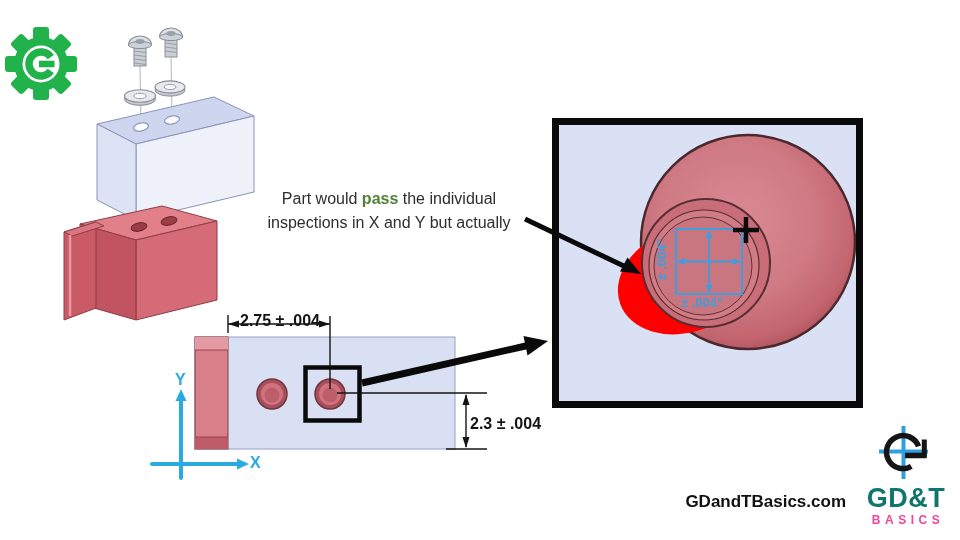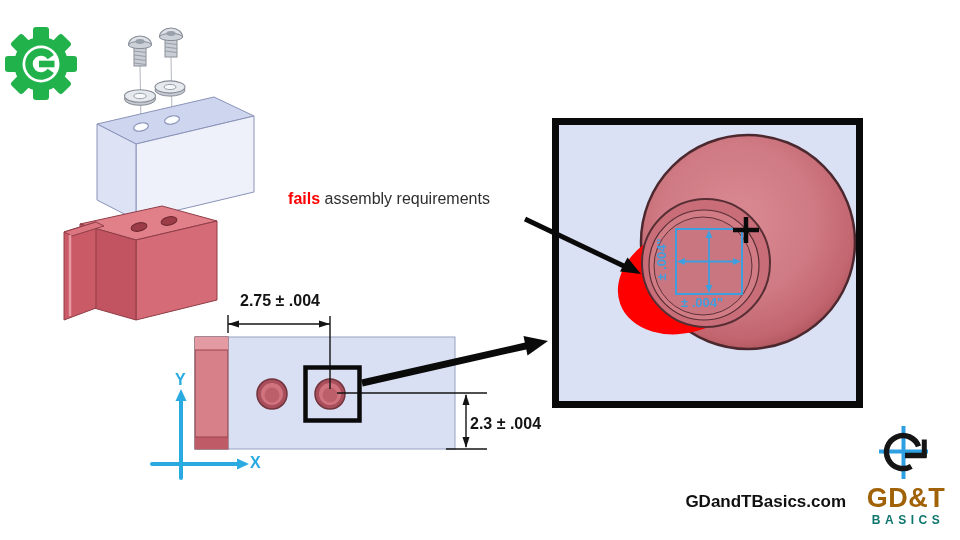--- a/index.html
+++ b/index.html
@@ -7,22 +7,22 @@
        font-family:"Liberation Sans", sans-serif;}
   #stage{position:absolute;inset:0;width:960px;height:540px;}
   .txt{position:absolute;white-space:nowrap;color:#2b2b2b;}
   .note{font-size:16px;line-height:24px;text-align:center;color:#2e2e2e;}
   .note .hl-pass{color:#538135;font-weight:bold;}
   .note .hl-fail{color:#fe0000;font-weight:bold;}
   .dim{font-weight:bold;font-size:16px;color:#141414;}
   .axis{font-weight:bold;font-size:16px;color:#29abe2;}
   .tol{font-weight:bold;font-size:13px;color:#3f9ede;text-align:center;}
   .site{font-weight:bold;font-size:17px;color:#101010;text-align:center;}
-  .logo-title{font-weight:bold;font-size:27px;color:#a16207;text-align:center;letter-spacing:0.5px;}
-  .logo-sub{font-weight:bold;font-size:12px;color:#0f766e;text-align:center;letter-spacing:4.5px;}
+  .logo-title{font-weight:bold;font-size:27px;color:#0f766e;text-align:center;letter-spacing:0.5px;}
+  .logo-sub{font-weight:bold;font-size:12px;color:#ec4899;text-align:center;letter-spacing:4.5px;}
 </style>
 </head>
 <body>
 
 <svg id="stage" viewBox="0 0 960 540">
   <defs>
     <radialGradient id="bigGrad" cx="45%" cy="40%" r="65%">
       <stop offset="0%" stop-color="#da8a93"></stop>
       <stop offset="55%" stop-color="#cf7a84"></stop>
       <stop offset="85%" stop-color="#c2656f"></stop>
@@ -200,24 +200,25 @@
   <g transform="translate(879,426)">
     <line x1="24.5" y1="0" x2="24.5" y2="53" stroke="#2e9fe0" stroke-width="4"></line>
     <line x1="0" y1="25.5" x2="49" y2="25.5" stroke="#2e9fe0" stroke-width="4"></line>
     <path d="M 39.5 20.4 A 16.5 16.5 0 1 0 32.3 40.3" fill="none" stroke="#151515" stroke-width="5.5"></path>
     <line x1="26" y1="29.5" x2="47.5" y2="29.5" stroke="#151515" stroke-width="5.5"></line>
     <line x1="45.3" y1="13.5" x2="45.3" y2="31.5" stroke="#151515" stroke-width="5"></line>
   </g>
 </svg>
 
 <div class="txt note" style="left:255px;top:187px;width:268px;">
-  <div><span class="hl-fail">fails</span><span> assembly requirements</span></div>
+  <div><span>Part would </span><span class="hl-pass">pass</span><span> the individual</span></div>
+  <div>inspections in X and Y but actually</div>
 </div>
 
-<div class="txt dim" style="left:210px;top:292px;width:140px;text-align:center;">2.75 ± .004</div>
+<div class="txt dim" style="left:210px;top:312px;width:140px;text-align:center;">2.75 ± .004</div>
 
 <div class="txt dim" style="left:470px;top:415px;">2.3 ± .004</div>
 
 <div class="txt axis" style="left:175px;top:371px;">Y</div>
 <div class="txt axis" style="left:250px;top:454px;">X</div>
 
 <div class="txt tol" style="left:626px;top:252px;width:70px;transform:rotate(-90deg);">± .004"</div>
 <div class="txt tol" style="left:664px;top:295px;width:76px;">± .004"</div>
 
 <div class="txt site" style="right:114px;top:492px;">GDandTBasics.com</div>

